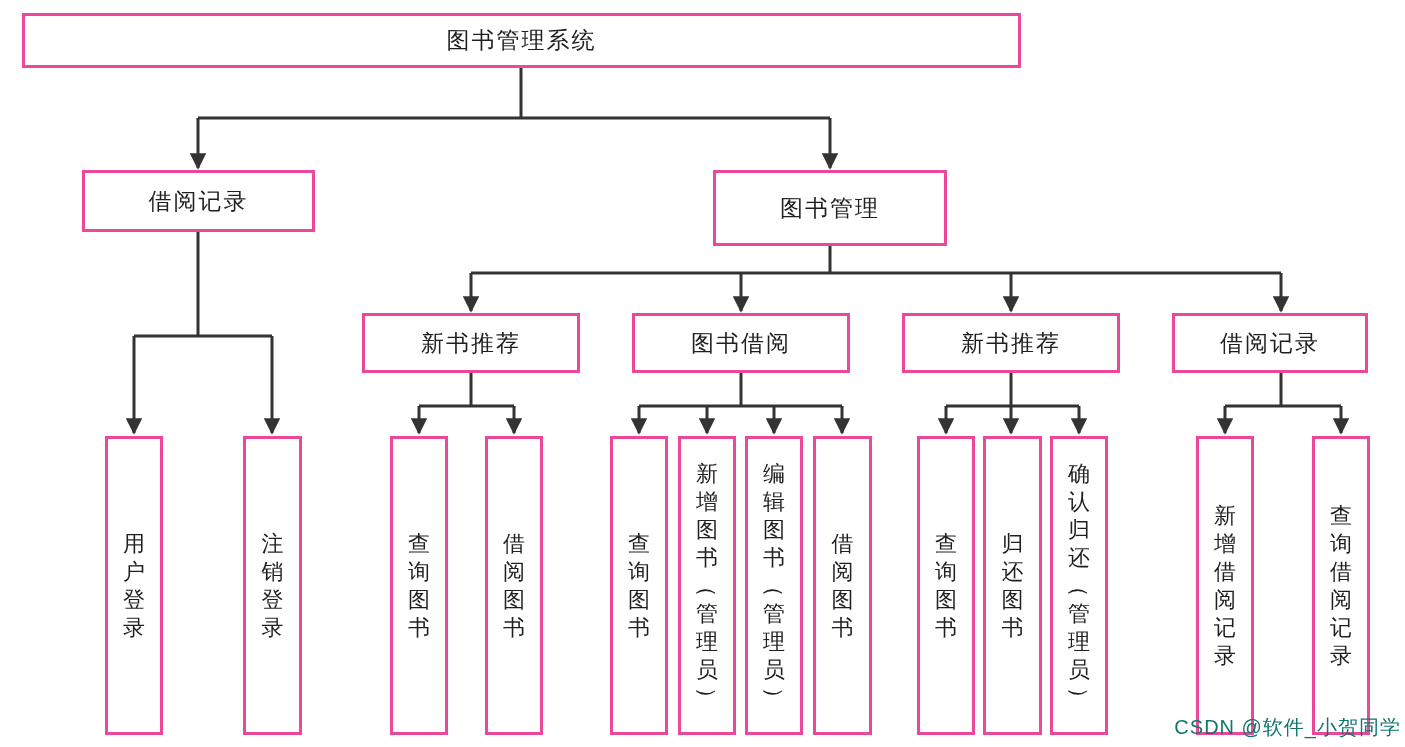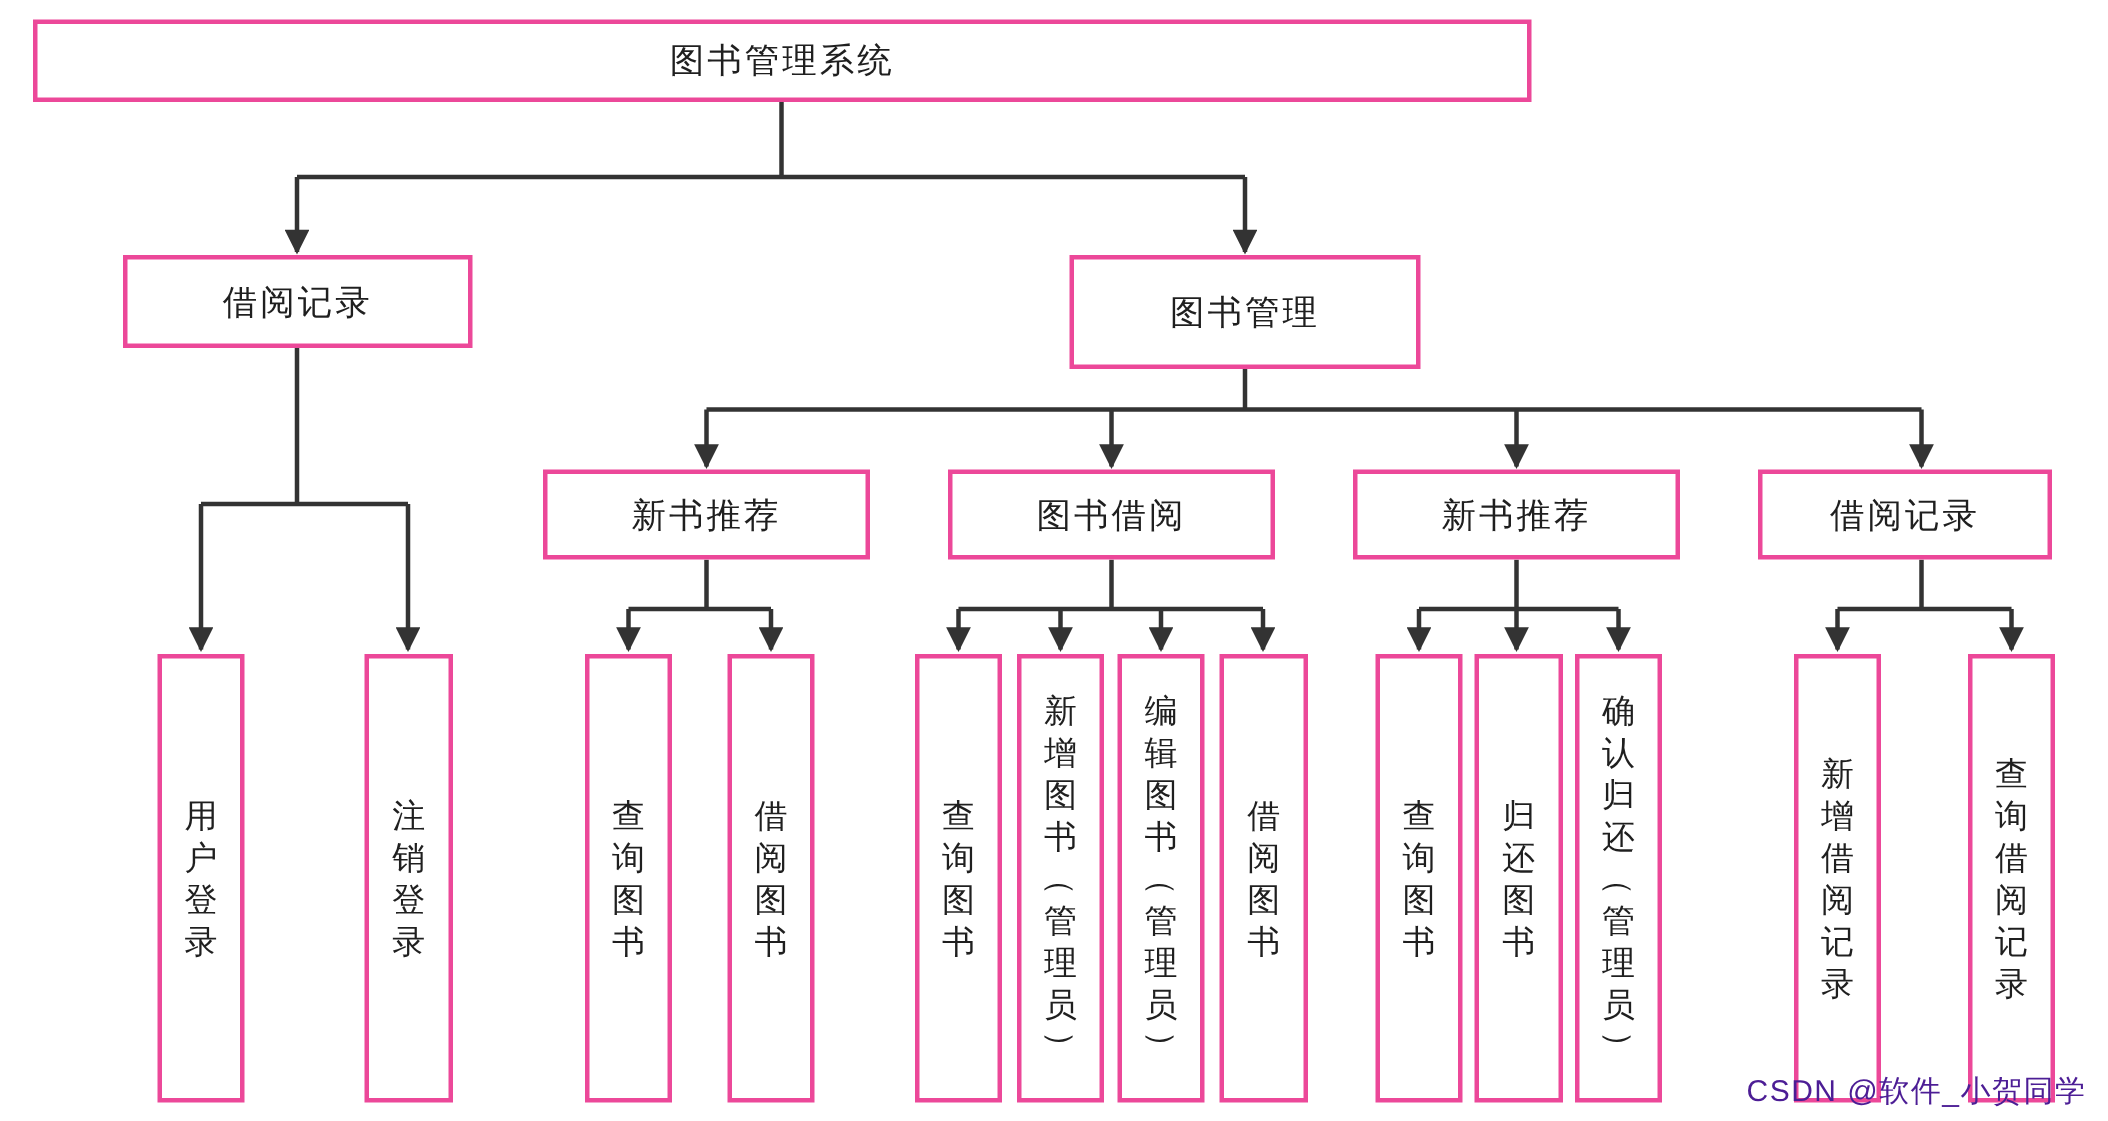--- a/index.html
+++ b/index.html
@@ -43,24 +43,24 @@
     display: block;
     height: 28px;
     line-height: 28px;
     text-align: center;
   }
   .vbox .ch.rot {
     transform: rotate(90deg);
   }
   .watermark {
     position: absolute;
-    right: 14px;
+    right: 4px;
     bottom: 6px;
     font-size: 20px;
-    color: #4c1d95;
+    color: #0f766e;
     letter-spacing: 1px;
     white-space: nowrap;
   }
 </style>
 </head>
 <body>
 
 <div id="canvas">
 
   <svg class="connectors" width="1405" height="747" viewBox="0 0 1405 747" aria-hidden="true">

